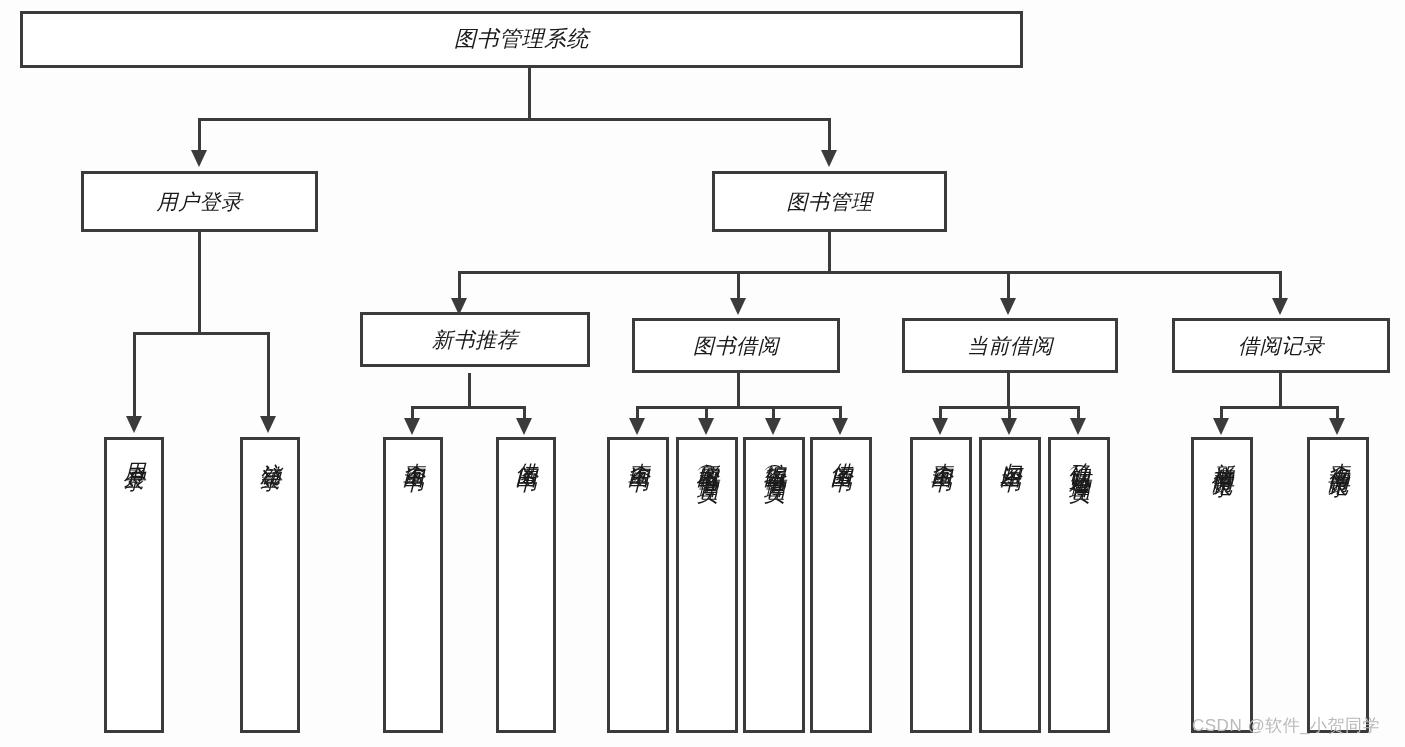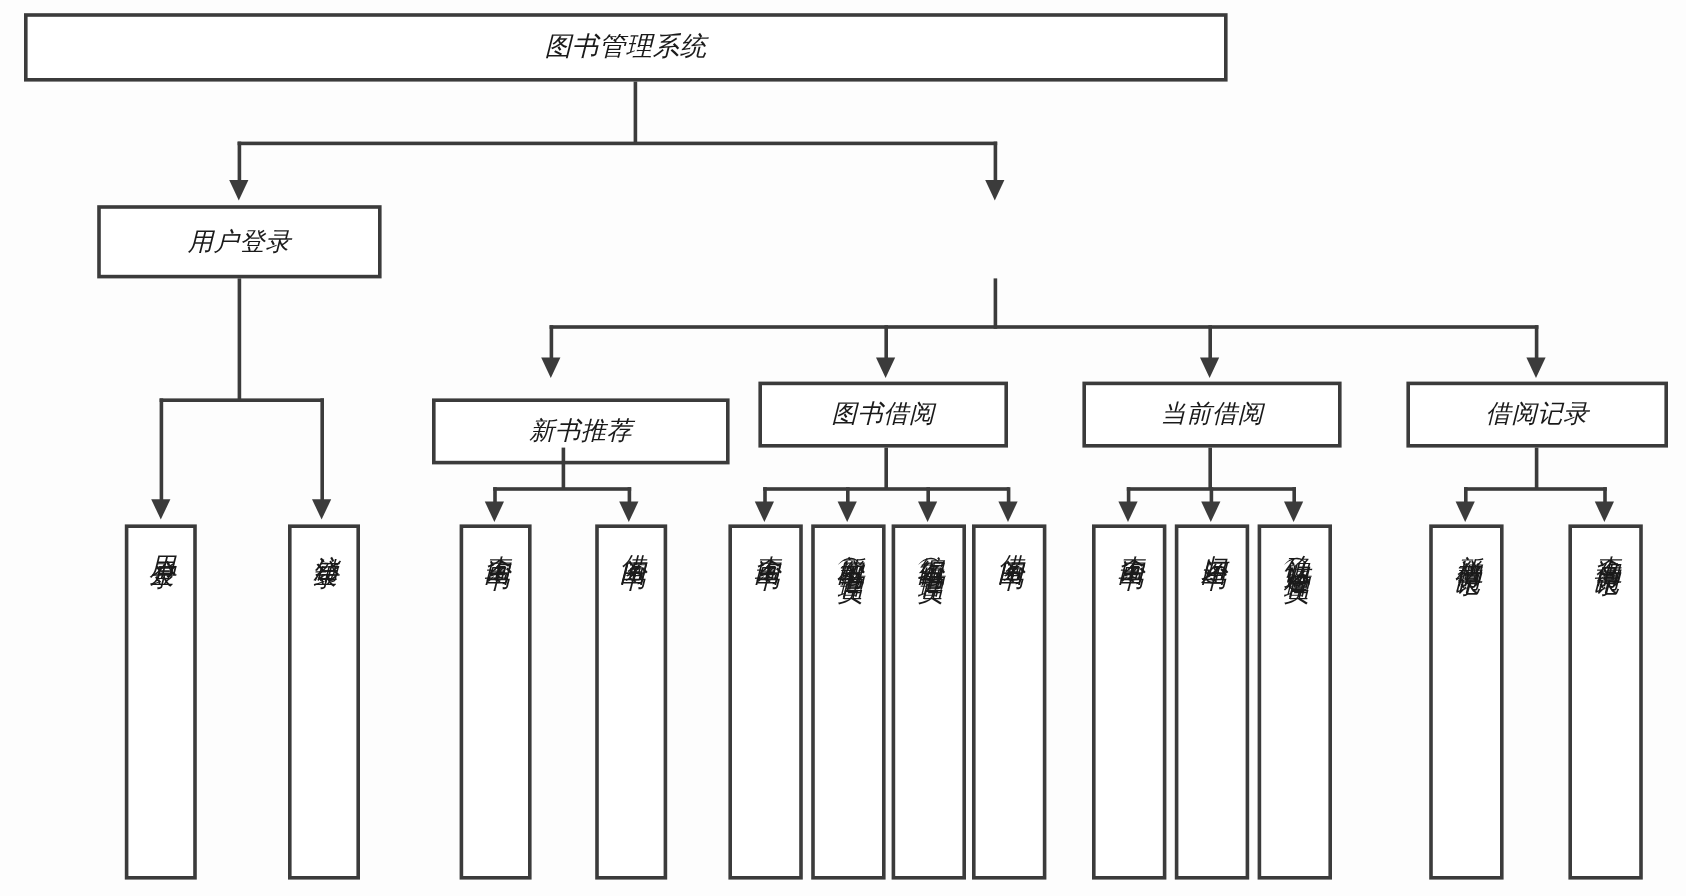--- a/index.html
+++ b/index.html
@@ -93,40 +93,43 @@
   <div class="hline" style="left:198px; top:118px; width:633px; height:3px;"></div>
   <div class="vline" style="left:198px; top:118px; width:3px; height:34px;"></div>
   <div class="arrow" style="left:191px; top:150px;"></div>
   <div class="vline" style="left:828px; top:118px; width:3px; height:34px;"></div>
   <div class="arrow" style="left:821px; top:150px;"></div>
 
   <div class="node horiz" style="left:81px; top:171px; width:237px; height:61px;">
     <span class="label">用户登录</span>
   </div>
 
+  <div class="node horiz" style="left:712px; top:171px; width:235px; height:61px;">
+    <span class="label">图书管理</span>
+  </div>
 
   <div class="vline" style="left:198px; top:232px; width:3px; height:102px;"></div>
   <div class="hline" style="left:133px; top:332px; width:137px; height:3px;"></div>
   <div class="vline" style="left:133px; top:332px; width:3px; height:88px;"></div>
   <div class="arrow" style="left:126px; top:416px;"></div>
   <div class="vline" style="left:267px; top:332px; width:3px; height:88px;"></div>
   <div class="arrow" style="left:260px; top:416px;"></div>
 
   <div class="vline" style="left:828px; top:232px; width:3px; height:42px;"></div>
   <div class="hline" style="left:458px; top:271px; width:824px; height:3px;"></div>
   <div class="vline" style="left:458px; top:271px; width:3px; height:30px;"></div>
   <div class="arrow" style="left:451px; top:298px;"></div>
   <div class="vline" style="left:737px; top:271px; width:3px; height:30px;"></div>
   <div class="arrow" style="left:730px; top:298px;"></div>
   <div class="vline" style="left:1007px; top:271px; width:3px; height:30px;"></div>
   <div class="arrow" style="left:1000px; top:298px;"></div>
   <div class="vline" style="left:1279px; top:271px; width:3px; height:30px;"></div>
   <div class="arrow" style="left:1272px; top:298px;"></div>
 
-  <div class="node horiz" style="left:360px; top:332px; width:248px; height:55px;">
+  <div class="node horiz" style="left:360px; top:312px; width:230px; height:55px;">
     <span class="label">新书推荐</span>
   </div>
   <div class="node horiz" style="left:632px; top:318px; width:208px; height:55px;">
     <span class="label">图书借阅</span>
   </div>
   <div class="node horiz" style="left:902px; top:318px; width:216px; height:55px;">
     <span class="label">当前借阅</span>
   </div>
   <div class="node horiz" style="left:1172px; top:318px; width:218px; height:55px;">
     <span class="label">借阅记录</span>
@@ -203,14 +206,15 @@
     <span class="label">确认归还（管理员）</span>
   </div>
 
   <div class="node leaf" style="left:1191px; top:437px; width:62px; height:296px;">
     <span class="label">新增借阅记录</span>
   </div>
   <div class="node leaf" style="left:1307px; top:437px; width:62px; height:296px;">
     <span class="label">查询借阅记录</span>
   </div>
 
+  <div id="watermark" style="left:1192px; top:714px;">CSDN @软件_小贺同学</div>
 
 </div>
 
 </body></html>

